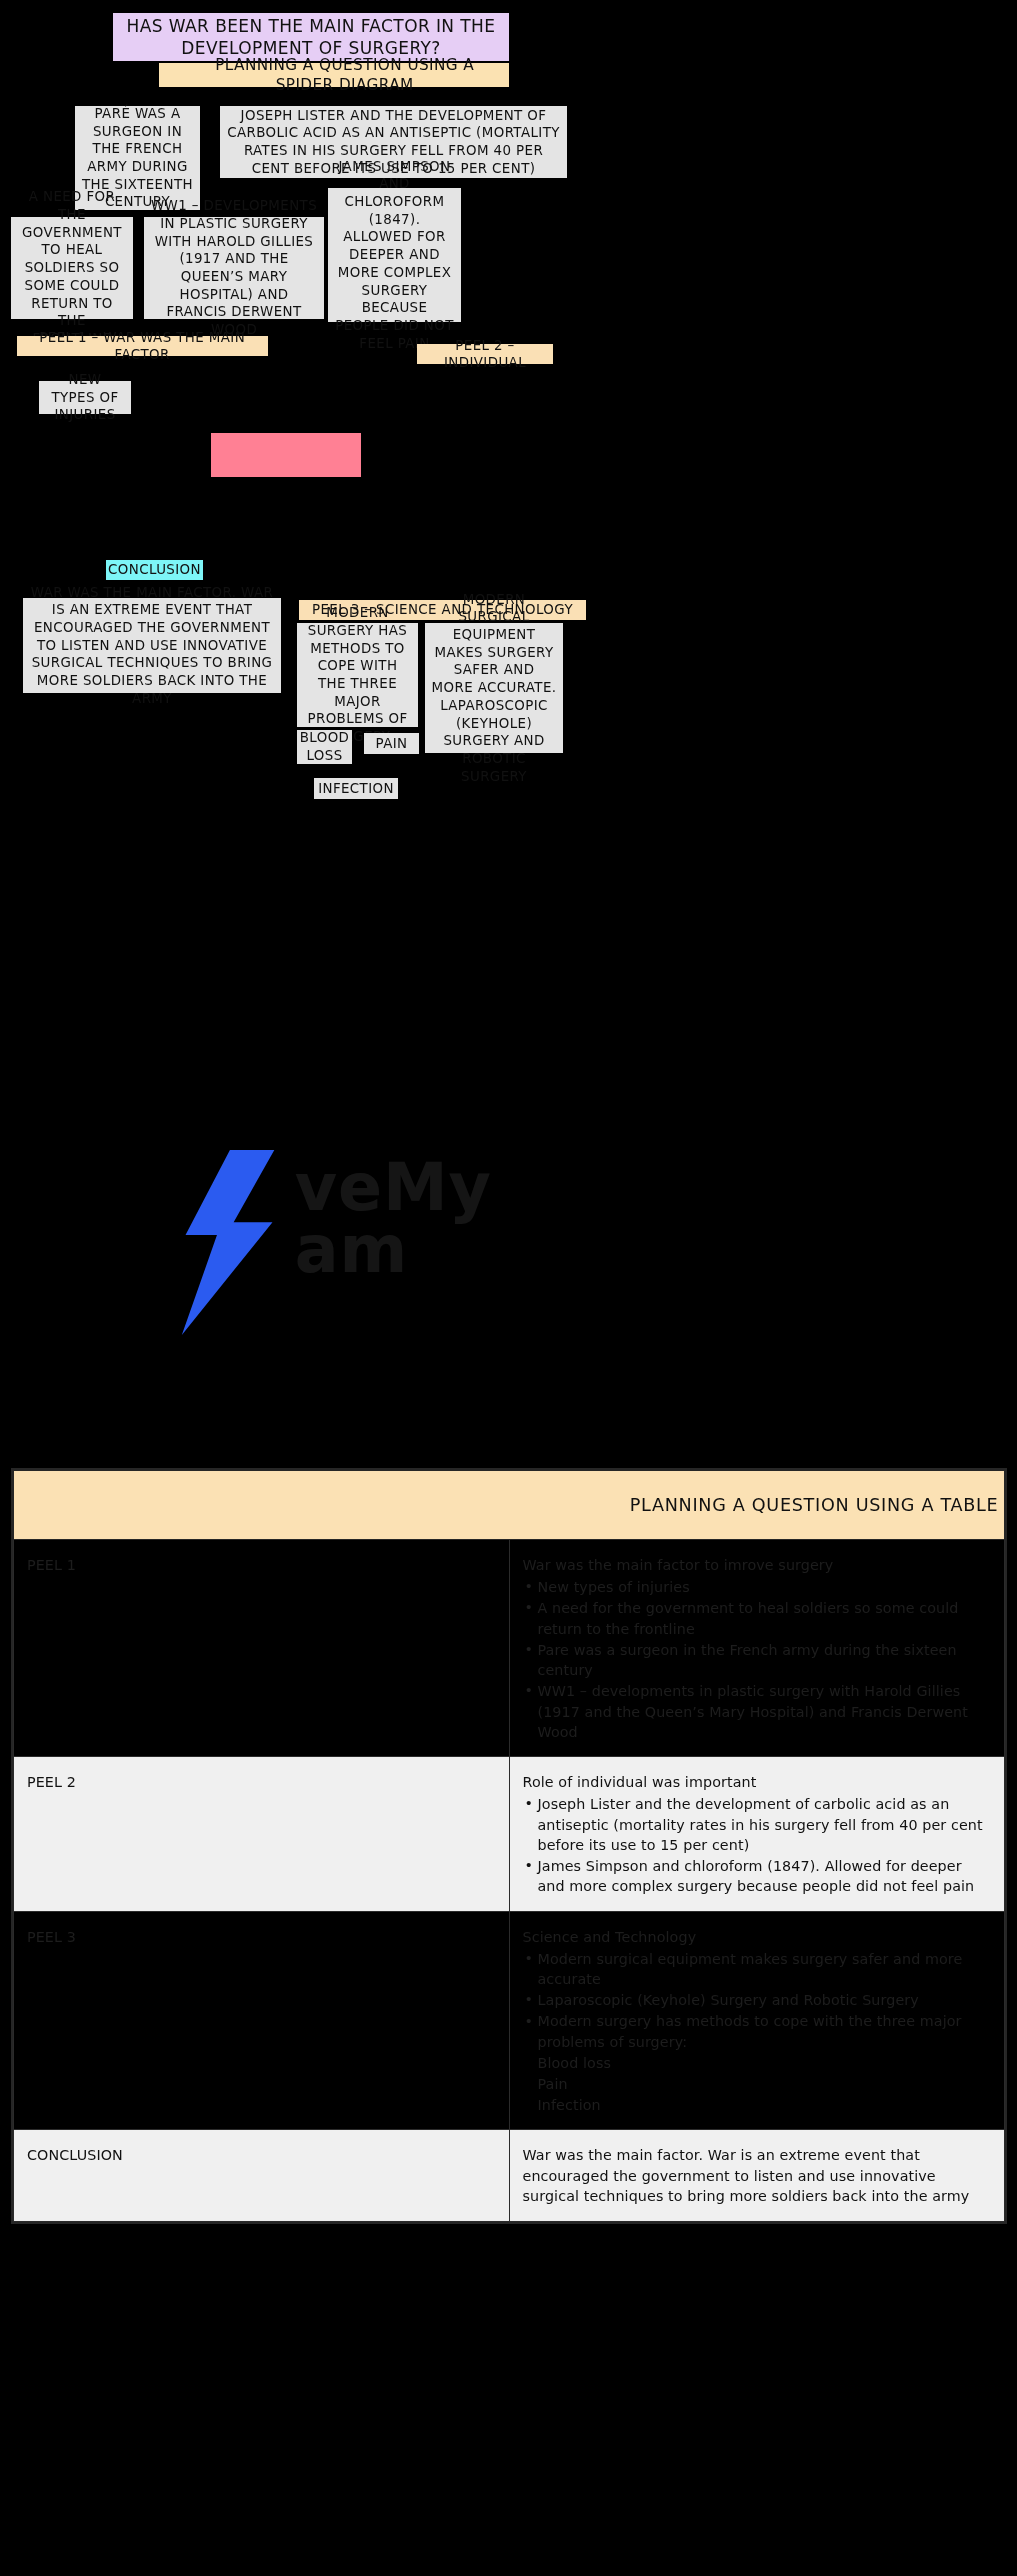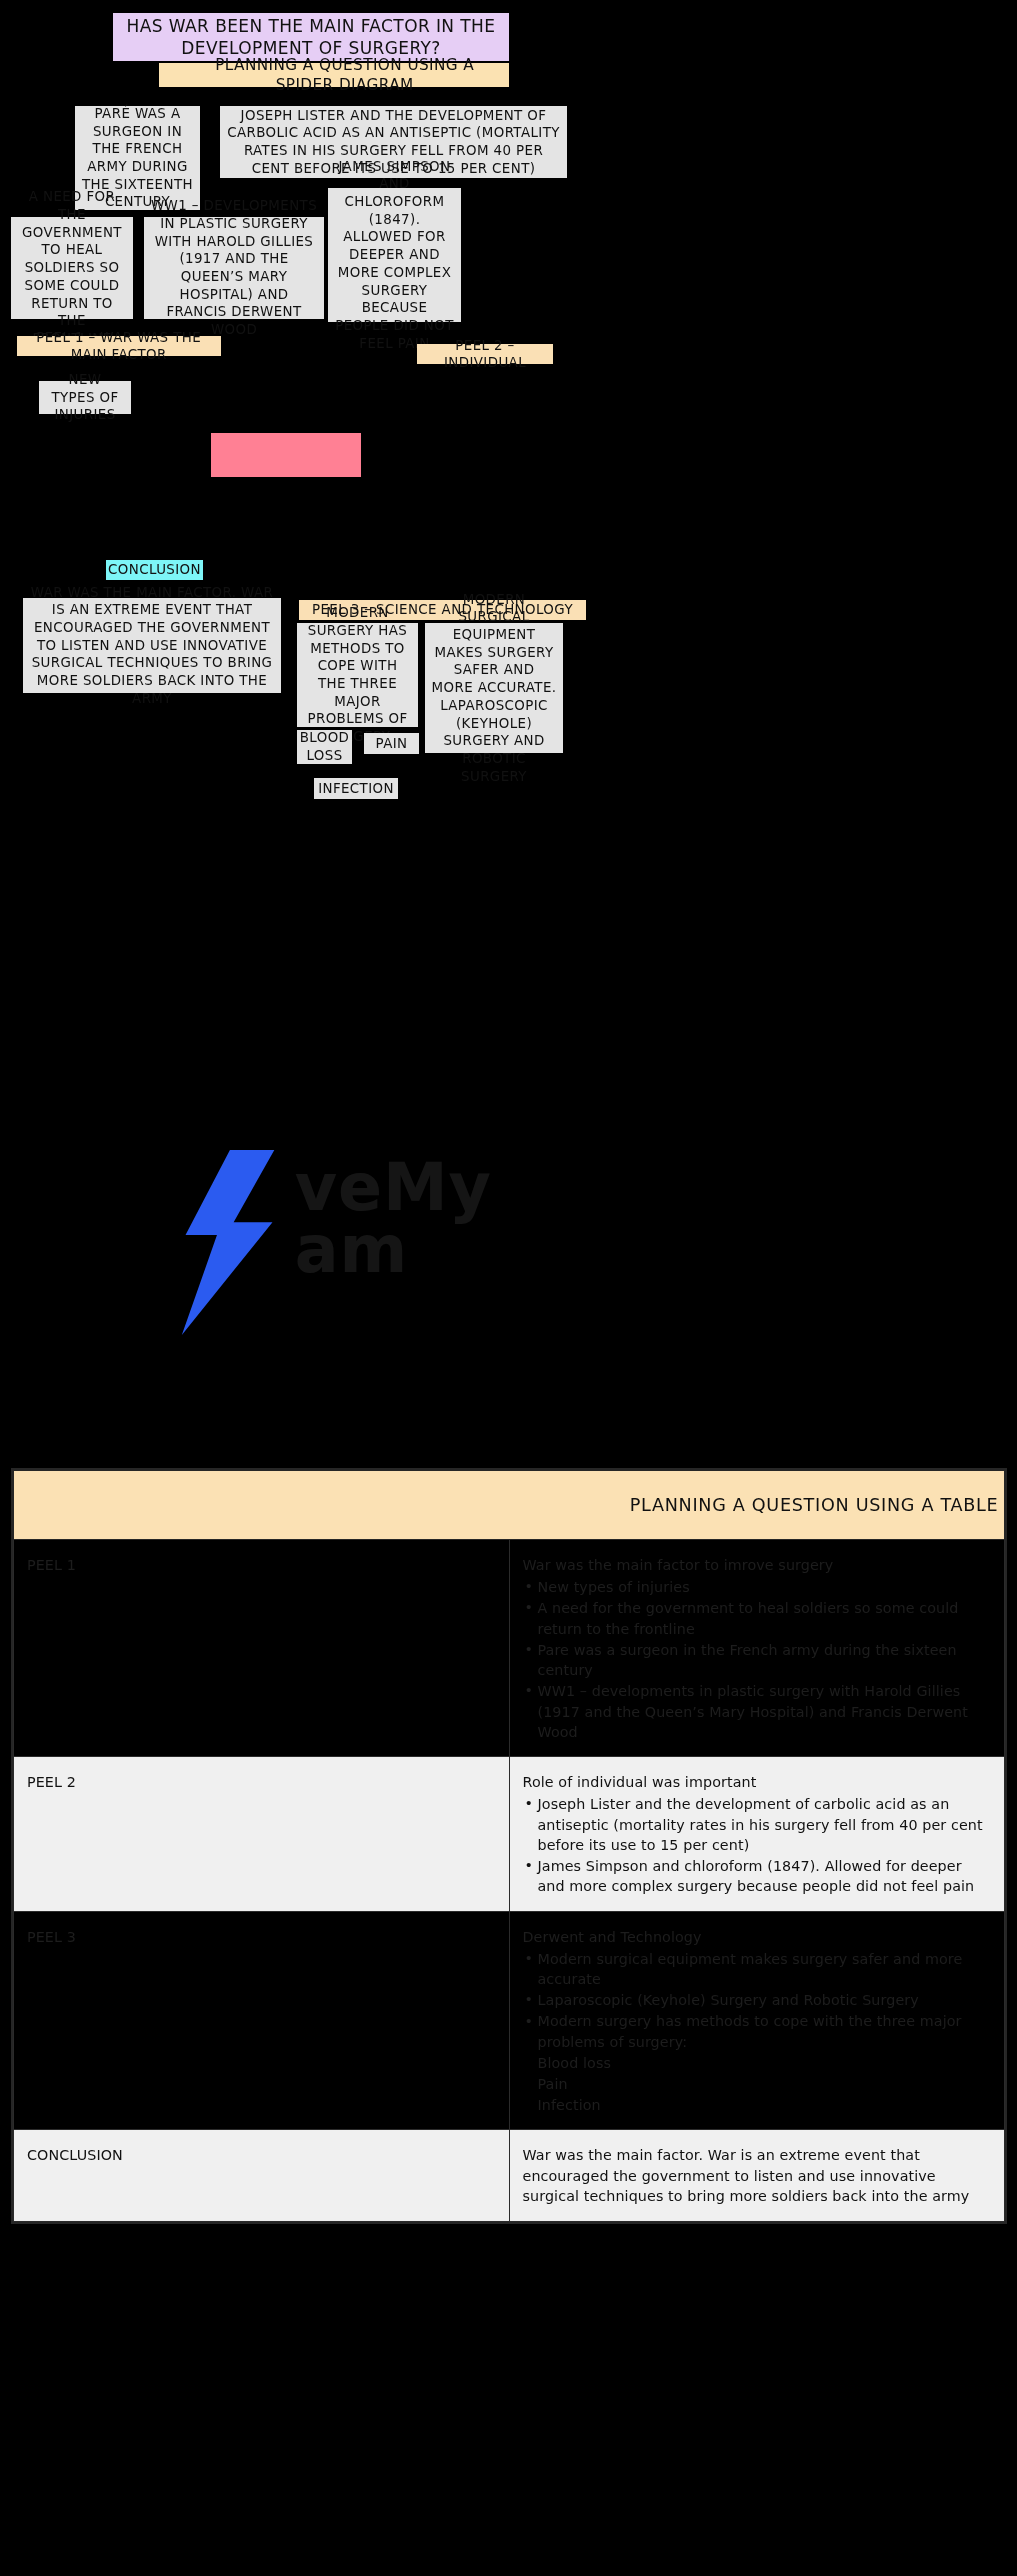--- a/index.html
+++ b/index.html
@@ -153,21 +153,21 @@
   <div class="abox grey-box" style="left:75px; top:106px; width:125px; height:104px;">PARÉ WAS A SURGEON IN THE FRENCH ARMY DURING THE SIXTEENTH CENTURY</div>
 
   <div class="abox grey-box" style="left:220px; top:106px; width:347px; height:72px;">JOSEPH LISTER AND THE DEVELOPMENT OF CARBOLIC ACID AS AN ANTISEPTIC (MORTALITY RATES IN HIS SURGERY FELL FROM 40 PER CENT BEFORE ITS USE TO 15 PER CENT)</div>
 
   <div class="abox grey-box" style="left:328px; top:188px; width:133px; height:134px;">JAMES SIMPSON AND CHLOROFORM (1847). ALLOWED FOR DEEPER AND MORE COMPLEX SURGERY BECAUSE PEOPLE DID NOT FEEL PAIN</div>
 
   <div class="abox grey-box" style="left:11px; top:217px; width:122px; height:102px;">A NEED FOR THE GOVERNMENT TO HEAL SOLDIERS SO SOME COULD RETURN TO THE FRONTLINE</div>
 
   <div class="abox grey-box" style="left:144px; top:217px; width:180px; height:102px;">WW1 – DEVELOPMENTS IN PLASTIC SURGERY WITH HAROLD GILLIES (1917 AND THE QUEEN’S MARY HOSPITAL) AND FRANCIS DERWENT WOOD</div>
 
-  <div class="abox peel-label" style="left:16.7px; top:336px; width:204px; height:20.4px;">PEEL 1 – WAR WAS THE MAIN FACTOR</div>
+  <div class="abox peel-label" style="left:16.7px; top:336px; width:251px; height:20.4px;">PEEL 1 – WAR WAS THE MAIN FACTOR</div>
 
   <div class="abox peel-label" style="left:417px; top:344px; width:136px; height:20.4px;">PEEL 2 – INDIVIDUAL</div>
 
   <div class="abox grey-box" style="left:39px; top:381px; width:92px; height:33px;">NEW TYPES OF INJURIES</div>
 
   <div class="abox pink-box" style="left:211px; top:433px; width:150px; height:44px;"></div>
 
   <div class="abox concl-label" style="left:106px; top:560px; width:97px; height:20.4px;">CONCLUSION</div>
 
   <div class="abox peel-label" style="left:299px; top:560px; width:287px; height:20.4px;margin-top:40px;">PEEL 3 – SCIENCE AND TECHNOLOGY</div>
@@ -214,21 +214,21 @@
               <span class="row-head"><b>Role of individual</b> was important</span>
               <ul class="bul">
                 <li>Joseph Lister and the development of carbolic acid as an antiseptic (mortality rates in his surgery fell from 40 per cent before its use to 15 per cent)</li>
                 <li>James Simpson and chloroform (1847). Allowed for deeper and more complex surgery because people did not feel pain</li>
               </ul>
             </td>
           </tr>
           <tr class="dark">
             <td class="lbl">PEEL 3</td>
             <td>
-              <span class="row-head"><b>Derwent and Technology</b></span>
+              <span class="row-head"><b>Science and Technology</b></span>
               <ul class="bul">
                 <li>Modern surgical equipment makes surgery safer and more accurate</li>
                 <li>Laparoscopic (Keyhole) Surgery and Robotic Surgery</li>
                 <li>Modern surgery has methods to cope with the three major problems of surgery:</li>
                 <li class="nobullet">Blood loss</li>
                 <li class="nobullet">Pain</li>
                 <li class="nobullet">Infection</li>
               </ul>
             </td>
           </tr>

